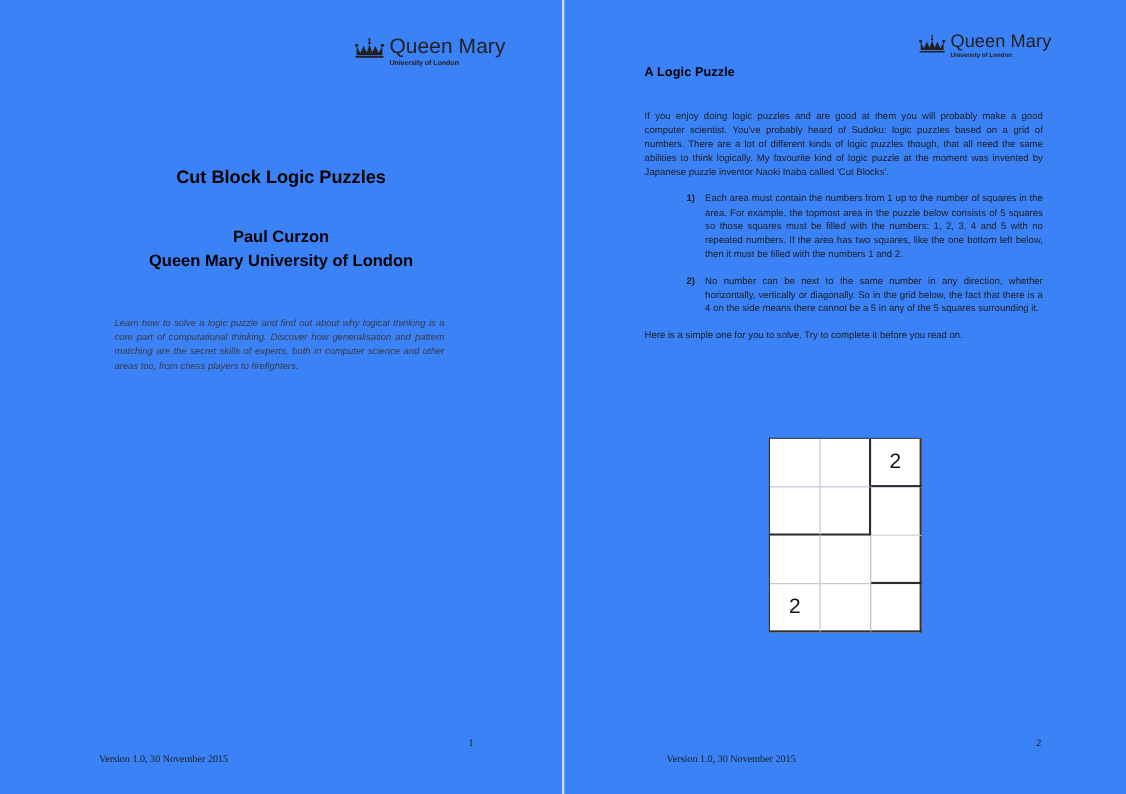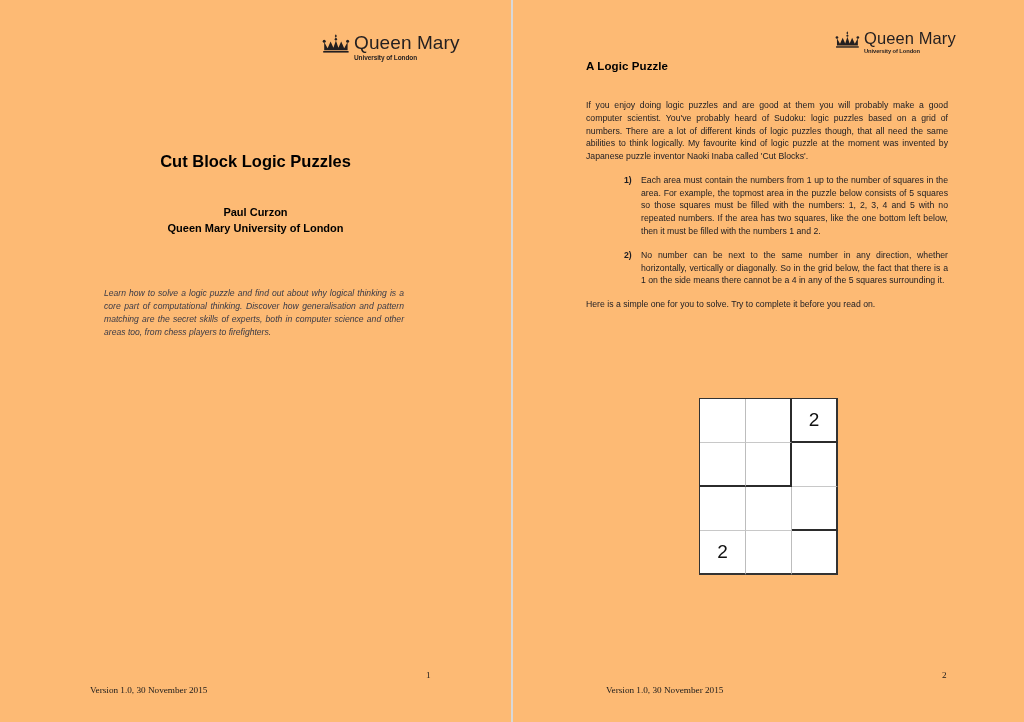--- a/index.html
+++ b/index.html
@@ -10,21 +10,21 @@
     overflow: hidden;
   }
   .viewer { position: relative; width: 1024px; height: 722px; background: #fff; }
 
   .page-divider {
     position: absolute; top: 0; left: 511px;
     width: 2px; height: 722px;
     background: #d8d8d8;
   }
 
-  .page { position: absolute; top: 0; height: 722px; background: #fdba74; }
+  .page { position: absolute; top: 0; height: 722px; background: #3b82f6; }
   .page-left  { left: 0px;   width: 511px; }
   .page-right { left: 513px; width: 511px; }
 
   
   .logo { position: absolute; display: flex; align-items: flex-start; }
   .logo-crown { flex: 0 0 auto; margin-right: 4px; }
   .logo-text { display: flex; flex-direction: column; line-height: 1; }
   .logo-name {
     font-family: "Liberation Sans", sans-serif;
     font-weight: 400; color: #231f20; letter-spacing: .1px;
@@ -43,21 +43,21 @@
   .doc-title {
     position: absolute; left: 0; right: 0; top: 150px;
     text-align: center;
     font-size: 16.5px; font-weight: bold; color: #000;
     line-height: 1.38;
   }
   .doc-title .line2 { display: block; }
   .doc-authors {
     position: absolute; left: 0; right: 0; top: 205px;
     text-align: center;
-    font-size: 11px; font-weight: bold; color: #000;
+    font-size: 15px; font-weight: bold; color: #000;
     line-height: 1.45;
   }
   .doc-abstract {
     position: absolute; left: 104px; width: 300px; top: 287px;
     font-size: 8.6px; font-style: italic; color: #3a3a46;
     line-height: 1.52; text-align: justify;
   }
 
   
   .content { position: absolute; left: 586px; width: 362px; top: 60px; }
@@ -192,21 +192,21 @@
       <div class="section-heading">A Logic Puzzle</div>
       <div class="para">If you enjoy doing logic puzzles and are good at them you will probably make a good computer scientist. You've probably heard of Sudoku: logic puzzles based on a grid of numbers. There are a lot of different kinds of logic puzzles though, that all need the same abilities to think logically. My favourite kind of logic puzzle at the moment was invented by Japanese puzzle inventor Naoki Inaba called 'Cut Blocks'.</div>
 
       <div class="rules">
         <div class="rule-item">
           <span class="rule-num">1)</span>
           <span class="rule-text">Each area must contain the numbers from 1 up to the number of squares in the area. For example, the topmost area in the puzzle below consists of 5 squares so those squares must be filled with the numbers: 1, 2, 3, 4 and 5 with no repeated numbers. If the area has two squares, like the one bottom left below, then it must be filled with the numbers 1 and 2.</span>
         </div>
         <div class="rule-item">
           <span class="rule-num">2)</span>
-          <span class="rule-text">No number can be next to the same number in any direction, whether horizontally, vertically or diagonally. So in the grid below, the fact that there is a 1 on the side means there cannot be a 4 in any of the 5 squares surrounding it.</span>
+          <span class="rule-text">No number can be next to the same number in any direction, whether horizontally, vertically or diagonally. So in the grid below, the fact that there is a 4 on the side means there cannot be a 5 in any of the 5 squares surrounding it.</span>
         </div>
       </div>
 
       <div class="para">Here is a simple one for you to solve. Try to complete it before you read on.</div>
     </div>
 
     <div class="puzzle-wrap">
       <div class="puzzle-grid" id="puzzle-grid">
           <div class="cell thin-b thin-r"></div>
           <div class="cell thick-r thin-b"></div>

